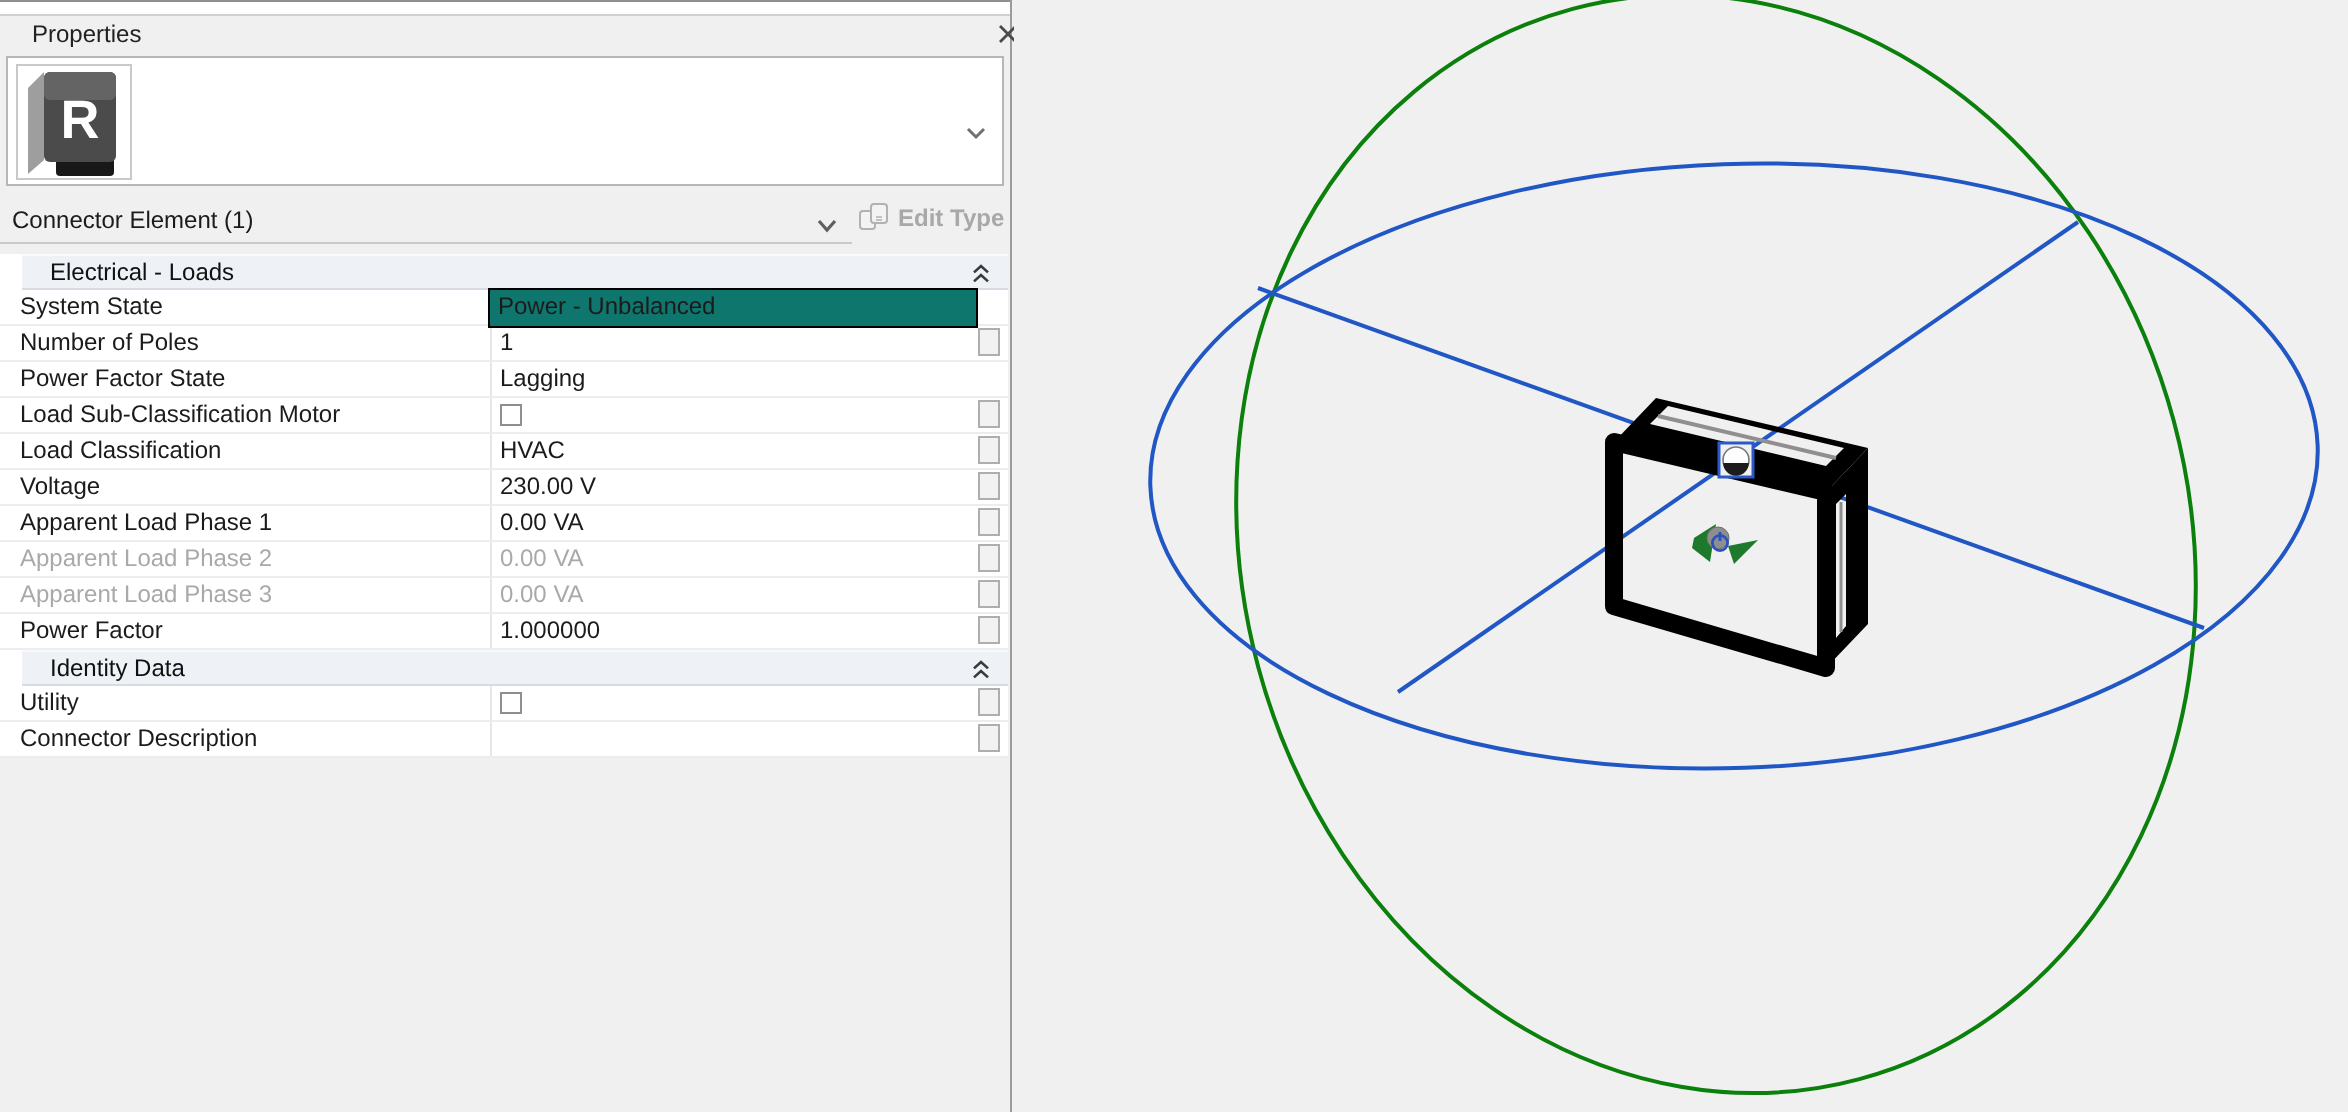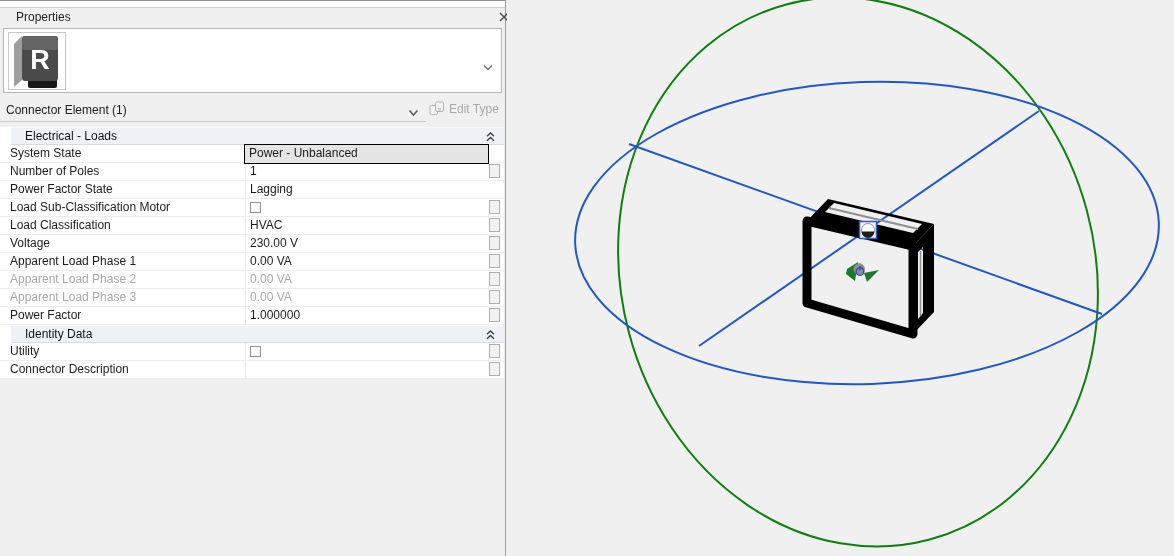--- a/index.html
+++ b/index.html
@@ -18,33 +18,33 @@
   #typesel{position:absolute;left:3px;top:28px;width:499px;height:65px;background:#fff;
            border:1px solid #b6b6b6;}
   #ricon{position:absolute;left:4px;top:3px;width:58px;height:58px;border:1px solid #c9c9c9;background:#fff;}
   #typesel .caret{position:absolute;right:8px;top:28px;}
 
   #selrow{position:absolute;left:0;top:98px;width:506px;height:25px;font-size:12px;color:#1b1b1b;}
   #selrow .sel-label{position:absolute;left:6px;top:0;line-height:24px;text-align:right;}
   #selrow .caret{position:absolute;left:408px;top:8px;}
   #selrow .divider{position:absolute;left:0;top:23px;width:426px;height:1px;background:#c9c9c9;}
   #edittype{position:absolute;left:429px;top:0;height:24px;width:75px;color:#a8a8a8;font-size:12px;
-            line-height:23px;}
+            line-height:23px;font-weight:bold;}
   #edittype svg{vertical-align:-3px;margin-right:4px;}
 
   #ptable{position:absolute;left:0;top:127px;width:504px;background:#fff;}
   .sec-header{position:relative;height:18px;background:#eef2f7;border-bottom:1px solid #d7dce3;
               border-top:1px solid #f8fafc;font-size:12px;line-height:17px;color:#111;padding-left:14px;margin-left:11px;}
   .sec-chev{position:absolute;right:9px;top:4px;}
   .prow{position:relative;height:18px;background:#fff;border-bottom:1px solid #ededed;
         font-size:12px;line-height:17px;color:#1b1b1b;}
   .prow::after{content:"";position:absolute;left:245px;top:0;bottom:0;width:1px;background:#e7e7e7;}
   .plabel{display:block;padding-left:10px;width:240px;white-space:nowrap;overflow:hidden;}
   .pvalue{position:absolute;left:246px;top:0;width:241px;height:18px;padding-left:4px;white-space:nowrap;}
-  .selcell{left:245px;width:243px;outline:1.5px solid #000;background:#e5e5e5;z-index:2;}
+  .selcell{left:245px;width:243px;outline:1.5px solid #000;background:#0f766e;z-index:2;}
   .disabled .plabel,.disabled .pvalue{color:#a9a9a9;}
   .pcheck{width:11px;height:11px;border:1px solid #8f8f8f;background:#fff;margin-top:3px;}
   .assoc{position:absolute;right:4px;top:1px;width:11px;height:14px;background:#f2f2f2;
          border:1px solid #aeaeae;z-index:3;}
 
   
   #view{position:absolute;left:507px;top:0;width:667px;height:556px;background:#f0f0f0;}
   #view svg{display:block;}
 </style>
 </head>

